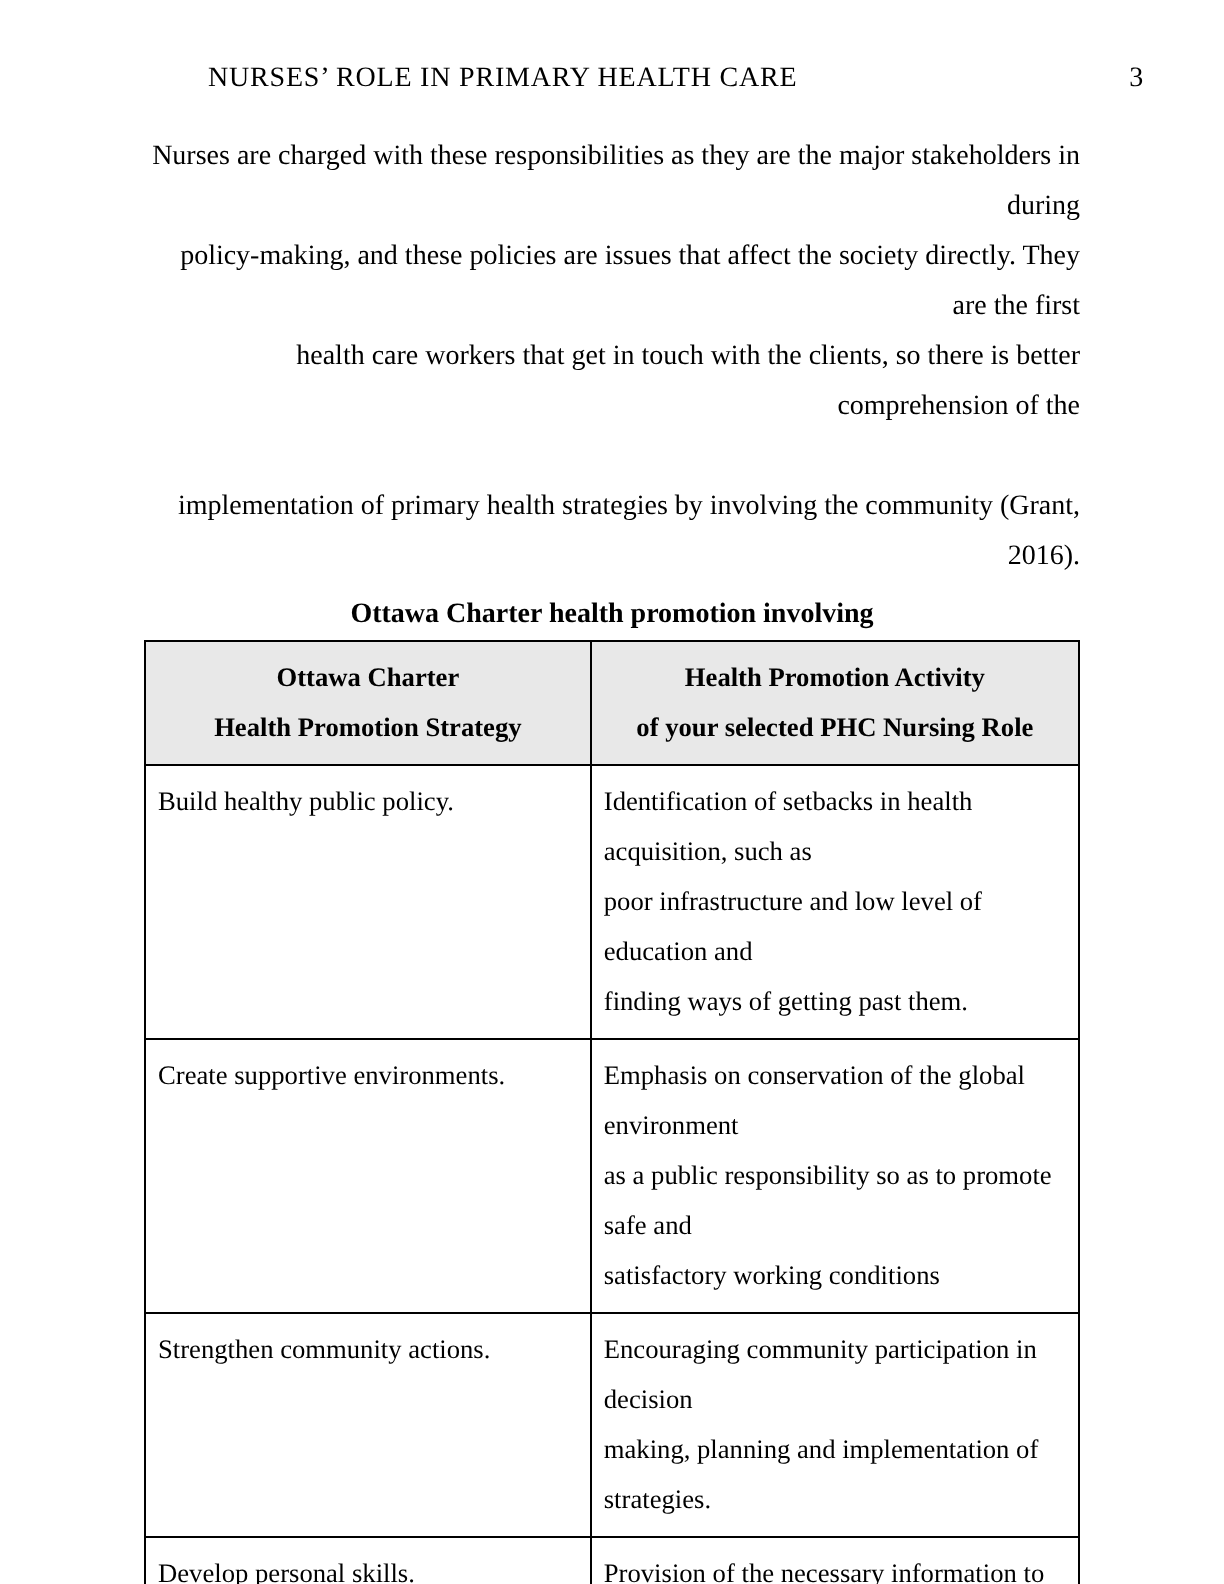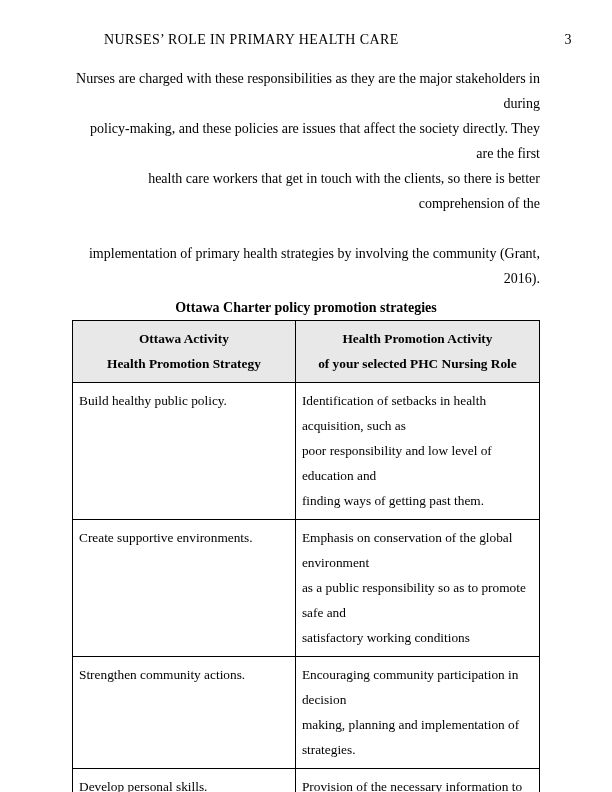--- a/index.html
+++ b/index.html
@@ -96,41 +96,41 @@
   <div class="content">
 
     <p class="body-text">
       <span> Nurses are charged with these responsibilities as they are the major stakeholders in during</span><br>
       <span>policy-making, and these policies are issues that affect the society directly. They are the first</span><br>
       <span>health care workers that get in touch with the clients, so there is better comprehension of the</span><br>
       <br>
       <span>implementation of primary health strategies by involving the community (Grant, 2016).</span>
     </p>
 
-    <div class="table-caption">Ottawa Charter policy promotion strategies</div>
+    <div class="table-caption">Ottawa Charter health promotion involving</div>
 
     <table class="charter">
       <thead>
         <tr>
           <td class="col-left">
-            <span class="hdr-line">Ottawa Activity</span>
+            <span class="hdr-line">Ottawa Charter</span>
             <span class="hdr-line">Health Promotion Strategy</span>
           </td>
           <td class="col-right">
             <span class="hdr-line">Health Promotion Activity</span>
             <span class="hdr-line">of your selected PHC Nursing Role</span>
           </td>
         </tr>
       </thead>
       <tbody>
         <tr>
           <td class="col-left row-left-cell">Build healthy public policy.</td>
           <td class="col-right">
             <span class="row-cell-text">Identification of setbacks in health acquisition, such as</span>
-            <span class="row-cell-text">poor responsibility and low level of education and</span>
+            <span class="row-cell-text">poor infrastructure and low level of education and</span>
             <span class="row-cell-text">finding ways of getting past them.</span>
           </td>
         </tr>
         <tr>
           <td class="col-left row-left-cell">Create supportive environments.</td>
           <td class="col-right">
             <span class="row-cell-text">Emphasis on conservation of the global environment</span>
             <span class="row-cell-text">as a public responsibility so as to promote safe and</span>
             <span class="row-cell-text">satisfactory working conditions</span>
           </td>

